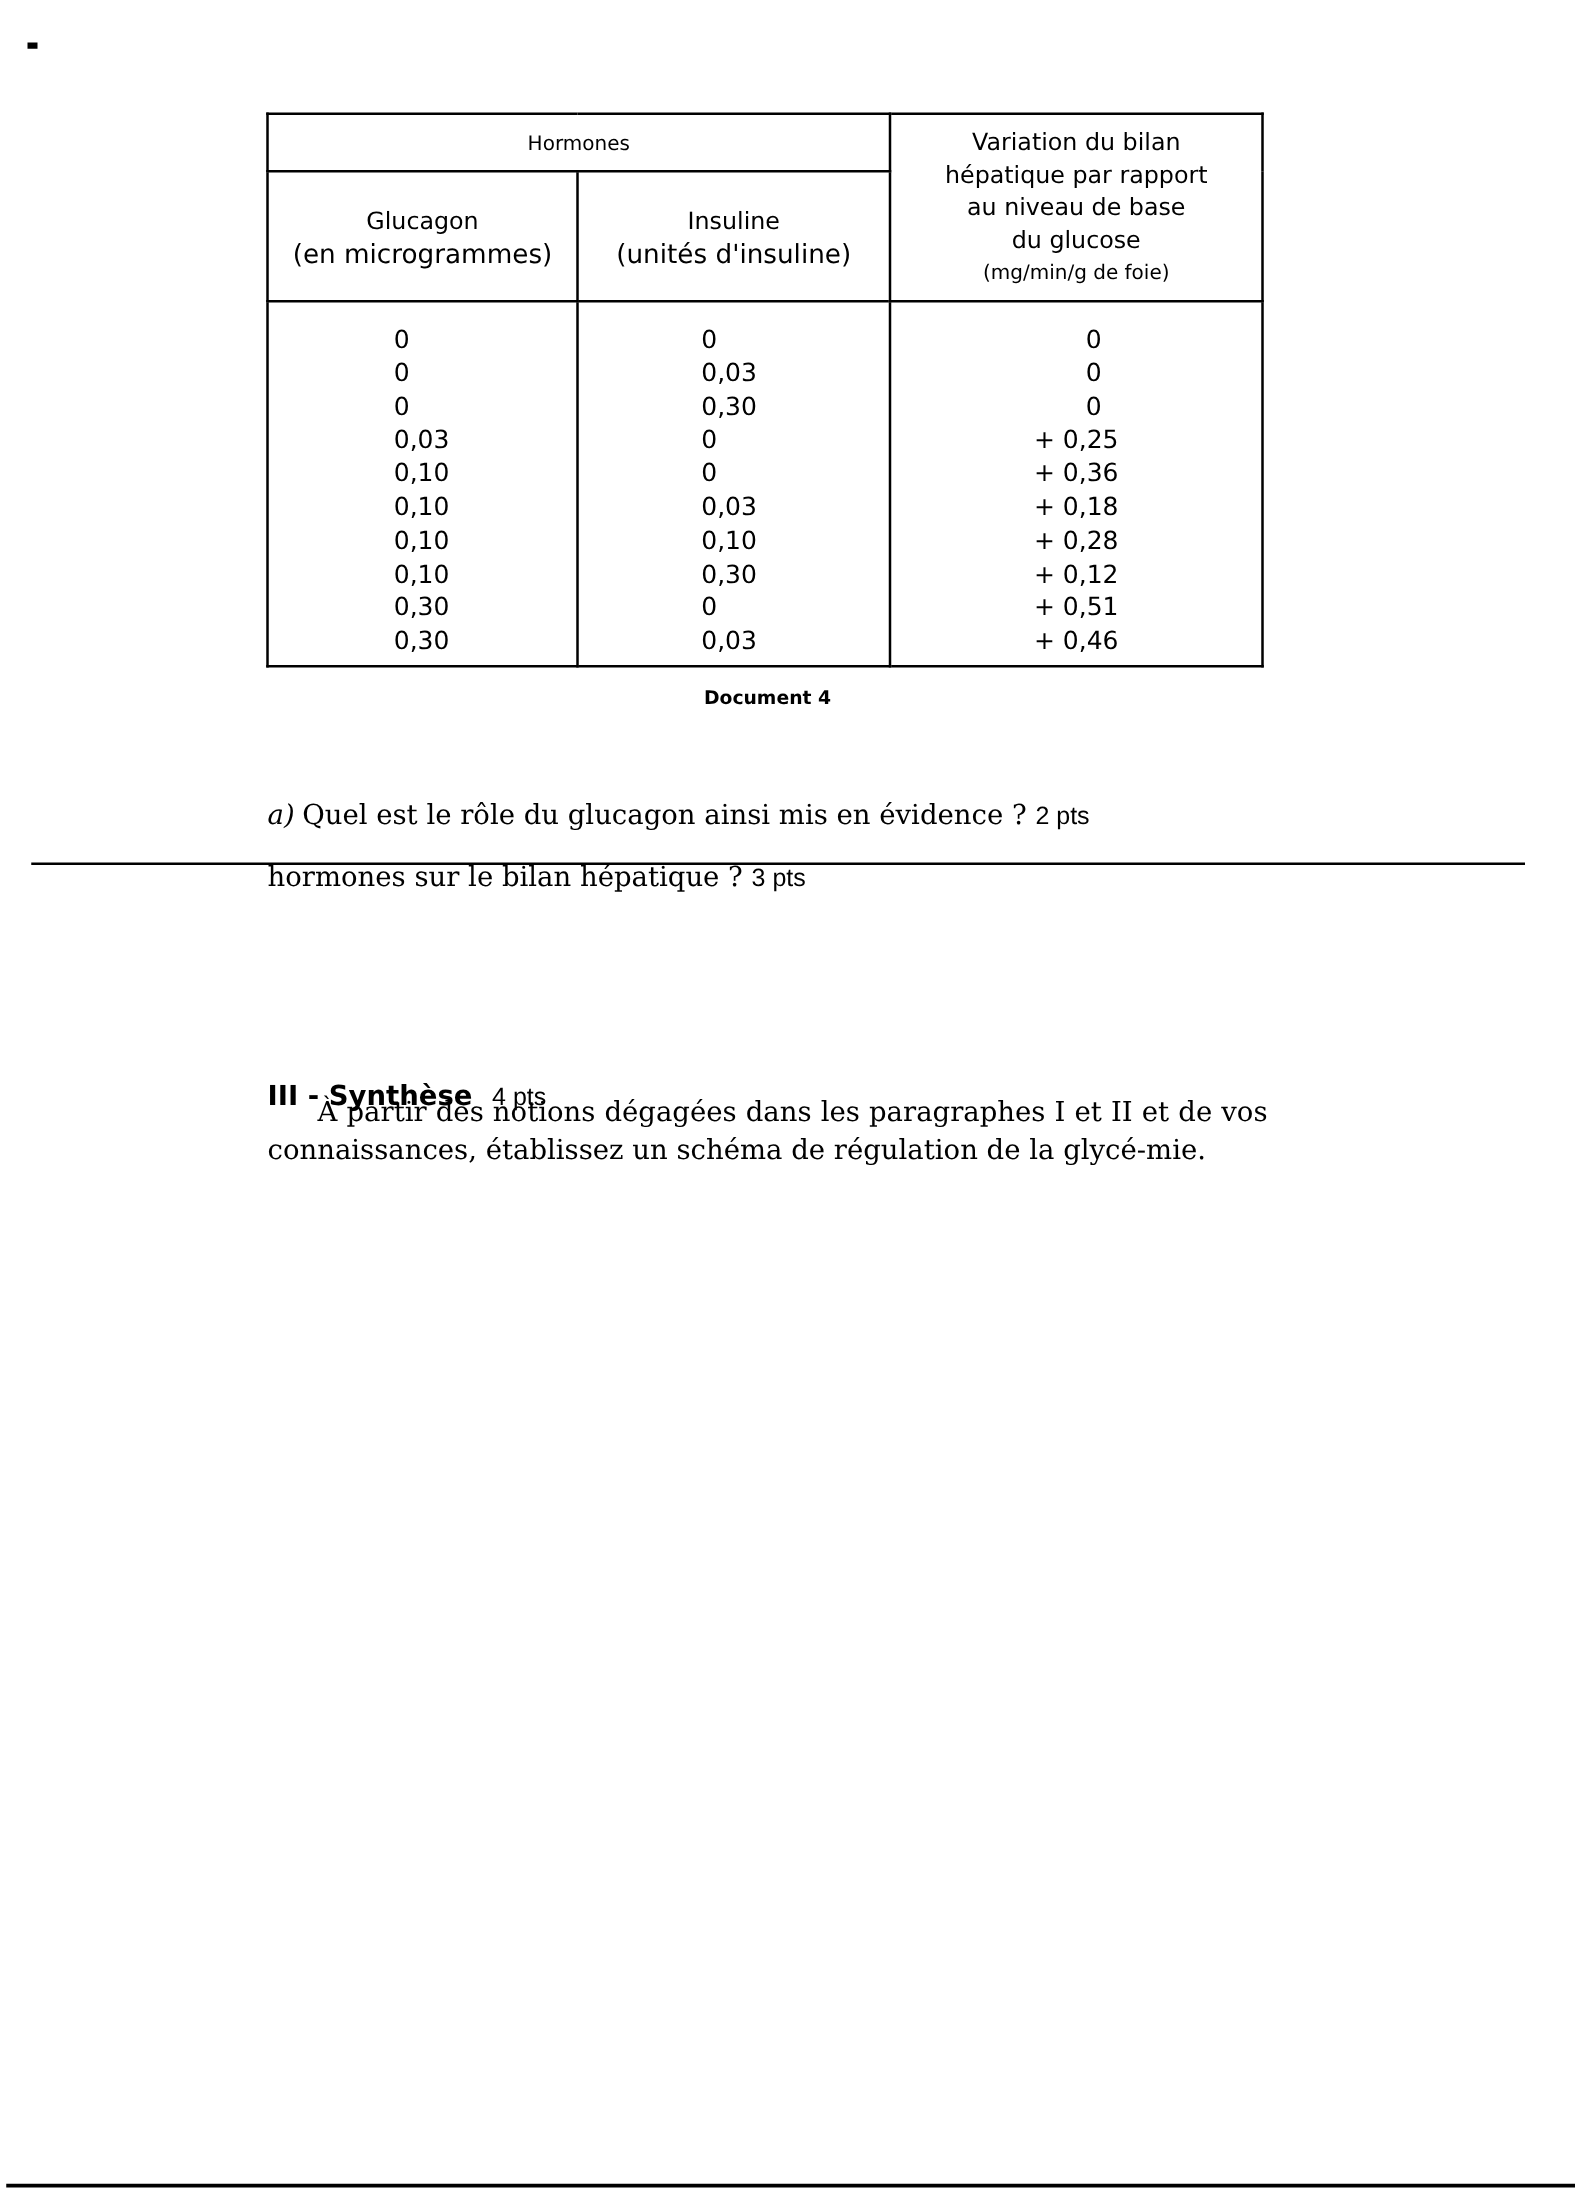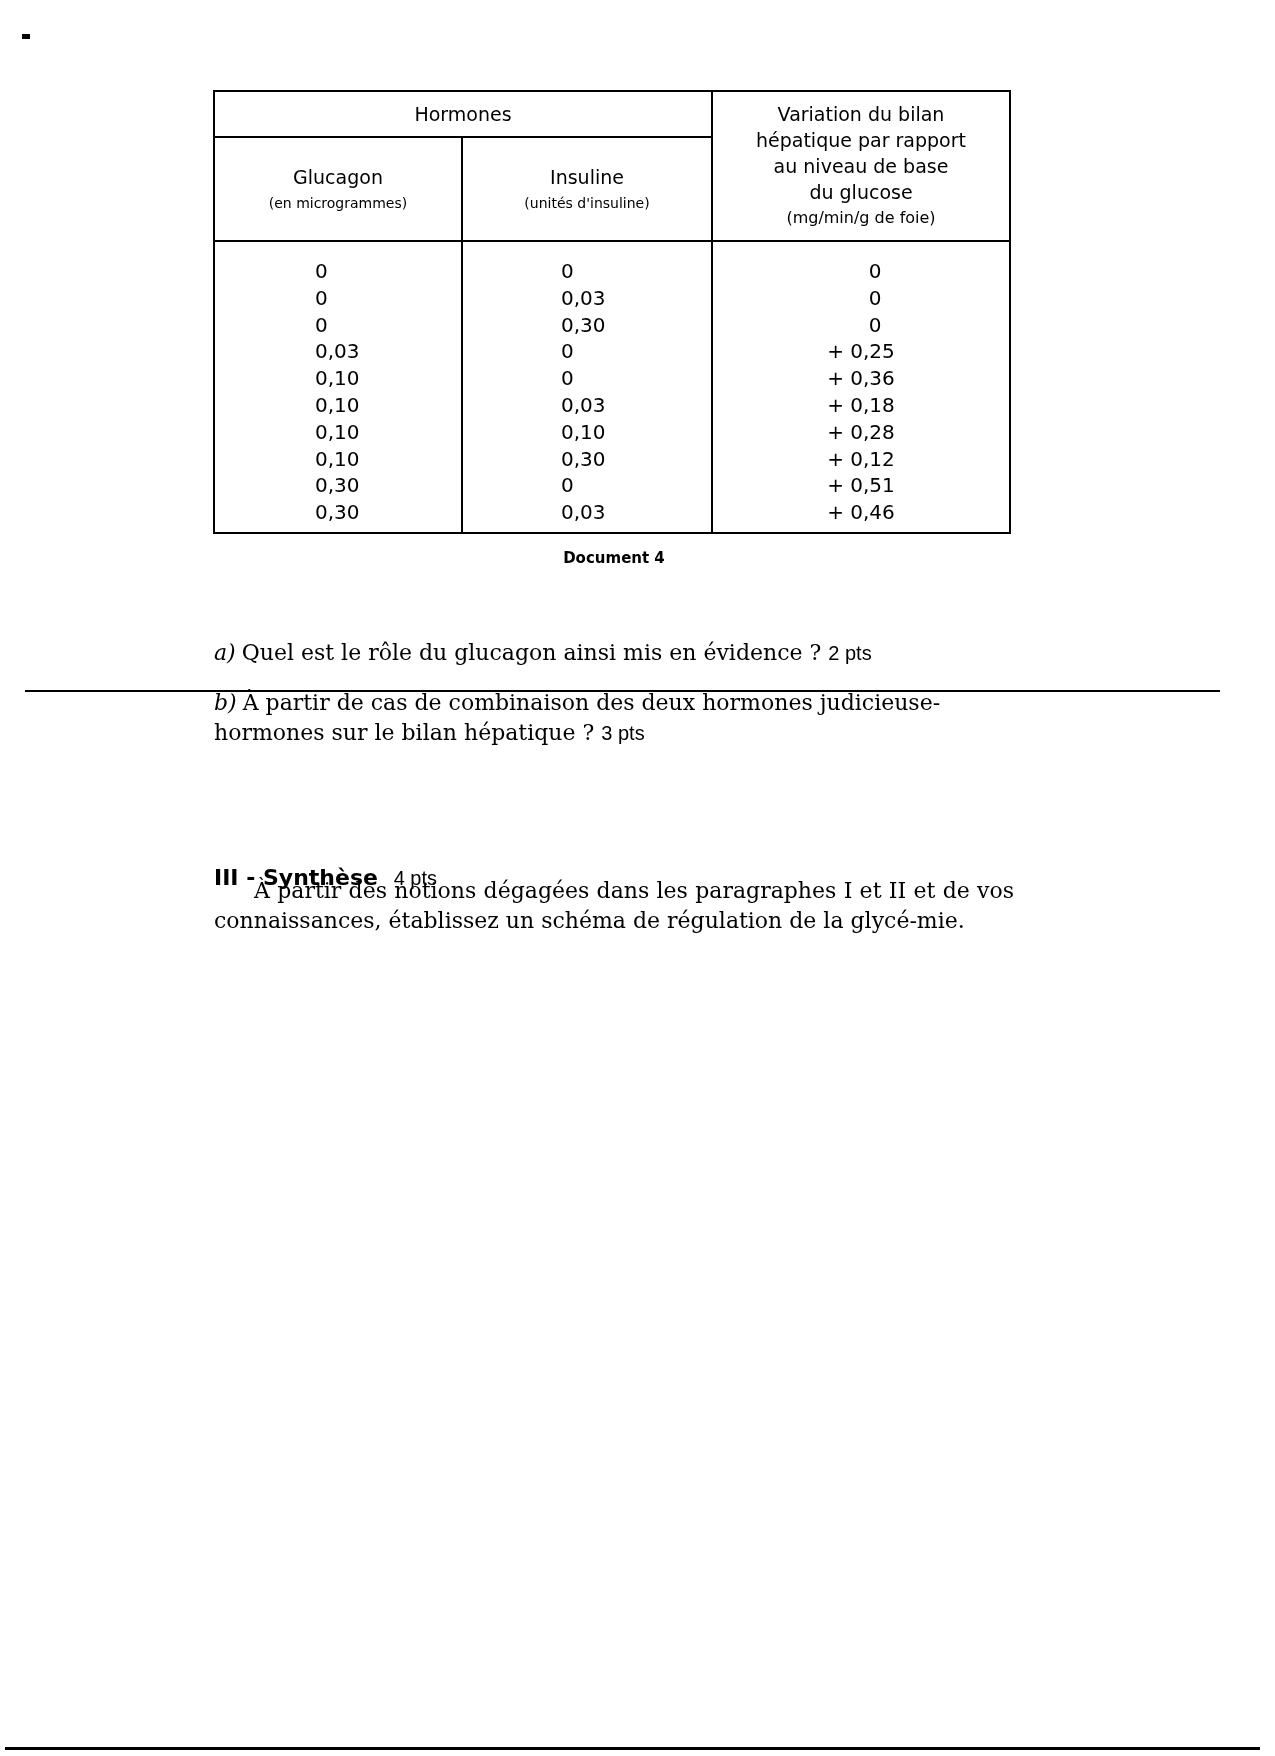--- a/index.html
+++ b/index.html
@@ -5,25 +5,25 @@
   html, body { margin: 0; padding: 0; background: #ffffff; }
   body { width: 1275px; height: 1756px; position: relative; overflow: hidden; color: #000; }
   .scan-mark { position: absolute; left: 22px; top: 34px; width: 8px; height: 5px; background: #000; }
 
   table.data {
     position: absolute; left: 213px; top: 90px; width: 798px;
     border-collapse: collapse;
     font-family: "DejaVu Sans", sans-serif;
   }
   table.data th, table.data td { border: 2px solid #000; padding: 0; text-align: center; vertical-align: middle; }
-  th.h-group { height: 44px; font-weight: normal; font-size: 19px; }
+  th.h-group { height: 44px; font-weight: normal; font-size: 16px; }
   th.h-sub { height: 102px; font-weight: normal; }
   th.h-var { font-weight: normal; font-size: 19px; line-height: 26px; padding-top: 4px; }
   .sub-main { font-size: 19px; line-height: 28px; display: block; }
-  .sub-unit { font-size: 14px; line-height: 24px; display: block; }
+  .sub-unit { font-size: 21px; line-height: 24px; display: block; }
   .var-unit { font-size: 16px; display: block; line-height: 26px; }
   table.data td { vertical-align: top; padding-top: 16px; padding-bottom: 6px; height: 264px; }
   .cell-list { display: inline-block; text-align: left; font-size: 20px; line-height: 26.8px; font-weight: normal; }
   .col1 .cell-list { margin-left: 0; }
   .num { display: block; white-space: pre; }
 
   .caption { position: absolute; left: 0; width: 1228px; top: 549px; text-align: center;
     font-family: "DejaVu Sans", sans-serif; font-weight: bold; font-size: 15px; }
 
   .serif { font-family: "DejaVu Serif", "Liberation Serif", serif; font-size: 22px; line-height: 30px; }
@@ -121,21 +121,20 @@
 <div class="caption">Document 4</div>
 
 <div class="qa serif">
   <span class="qlabel">a)</span><span>Quel est le rôle du glucagon ainsi mis en évidence ?</span>
   <span class="hand">2 pts</span>
 </div>
 
 <div class="rule-mid"></div>
 
 <div class="qb serif">
-  <p><span class="qlabel">b)</span><span>À partir de cas de combinaison des deux hormones judicieuse-</span></p>
   <p><span>hormones sur le bilan hépatique ?</span>
      <span class="hand">3 pts</span></p>
 </div>
 
 <div class="section">
   <span>III - Synthèse</span>
   <span class="hand" style="font-weight:normal;margin-left:8px;">4 pts</span>
 </div>
 
 <div class="synth serif">À partir des notions dégagées dans les paragraphes I et II et de vos connaissances, établissez un schéma de régulation de la glycé-mie.</div>

